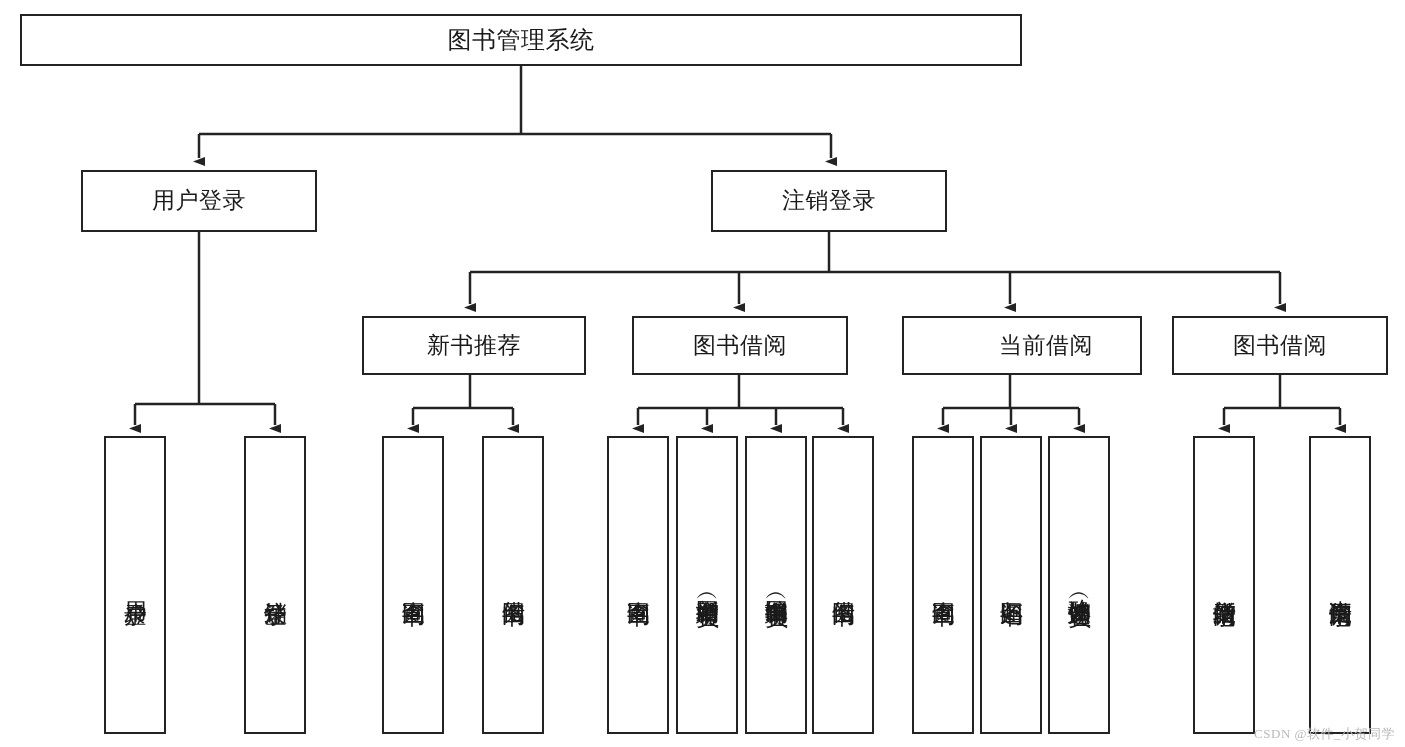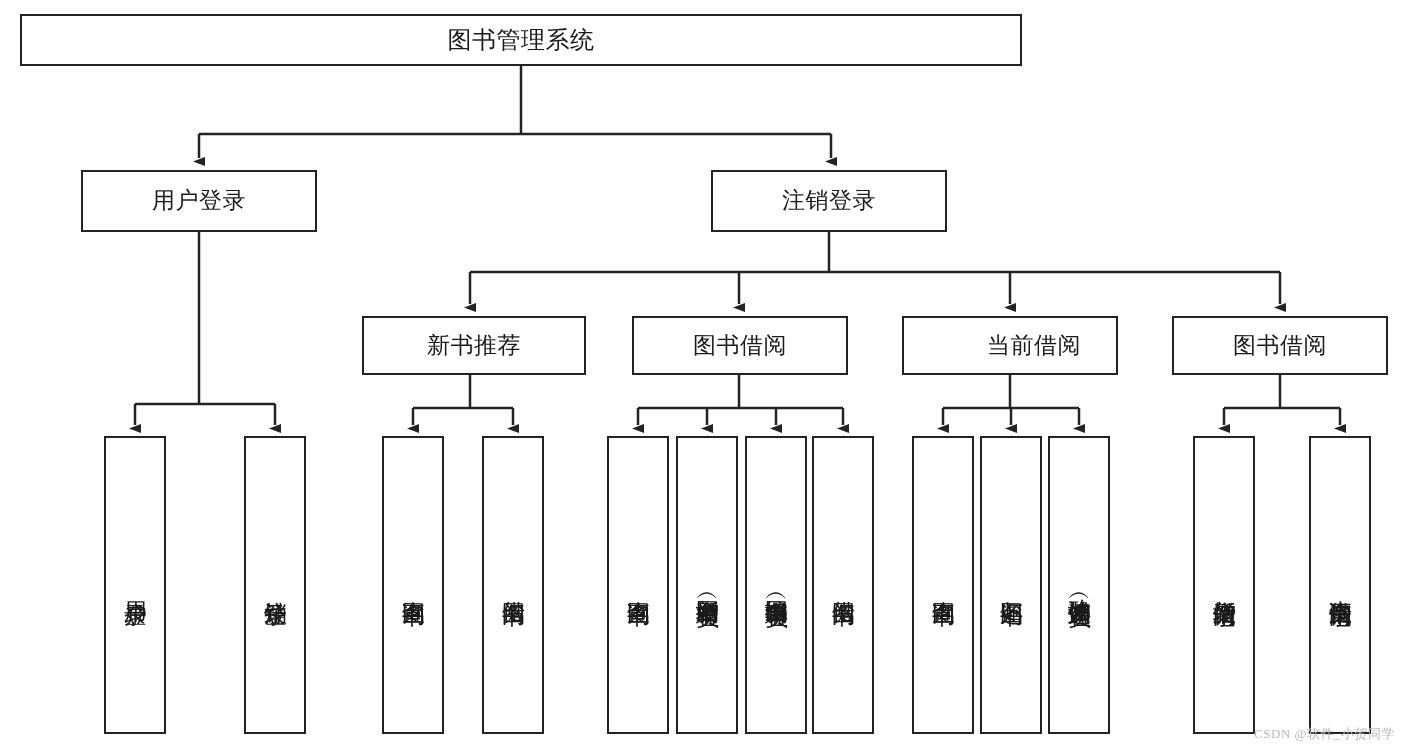--- a/index.html
+++ b/index.html
@@ -143,21 +143,21 @@
   </div>
 
   <div class="node horiz" style="left:362px; top:316px; width:224px; height:59px;">
     <span class="label">新书推荐</span>
   </div>
 
   <div class="node horiz" style="left:632px; top:316px; width:216px; height:59px;">
     <span class="label">图书借阅</span>
   </div>
 
-  <div class="node horiz" style="left:902px; top:316px; width:216px; height:59px;padding-left:48px;">
+  <div class="node horiz" style="left:902px; top:316px; width:240px; height:59px;padding-left:48px;">
     <span class="label">当前借阅</span>
   </div>
 
   <div class="node horiz" style="left:1172px; top:316px; width:216px; height:59px;">
     <span class="label">图书借阅</span>
   </div>
 
   <div class="node vert" style="left:104px; top:436px; width:62px; height:298px;">
     <span class="label">用户登录</span>
   </div>

